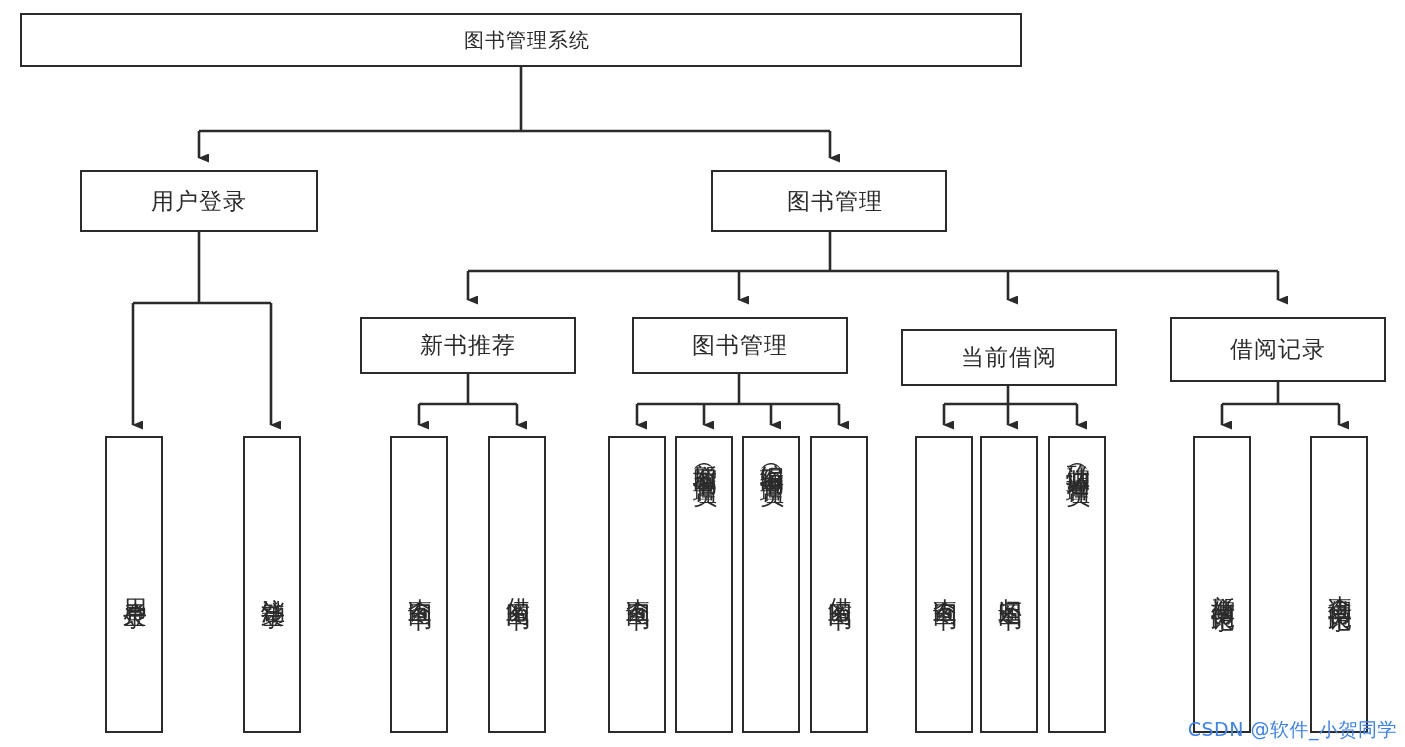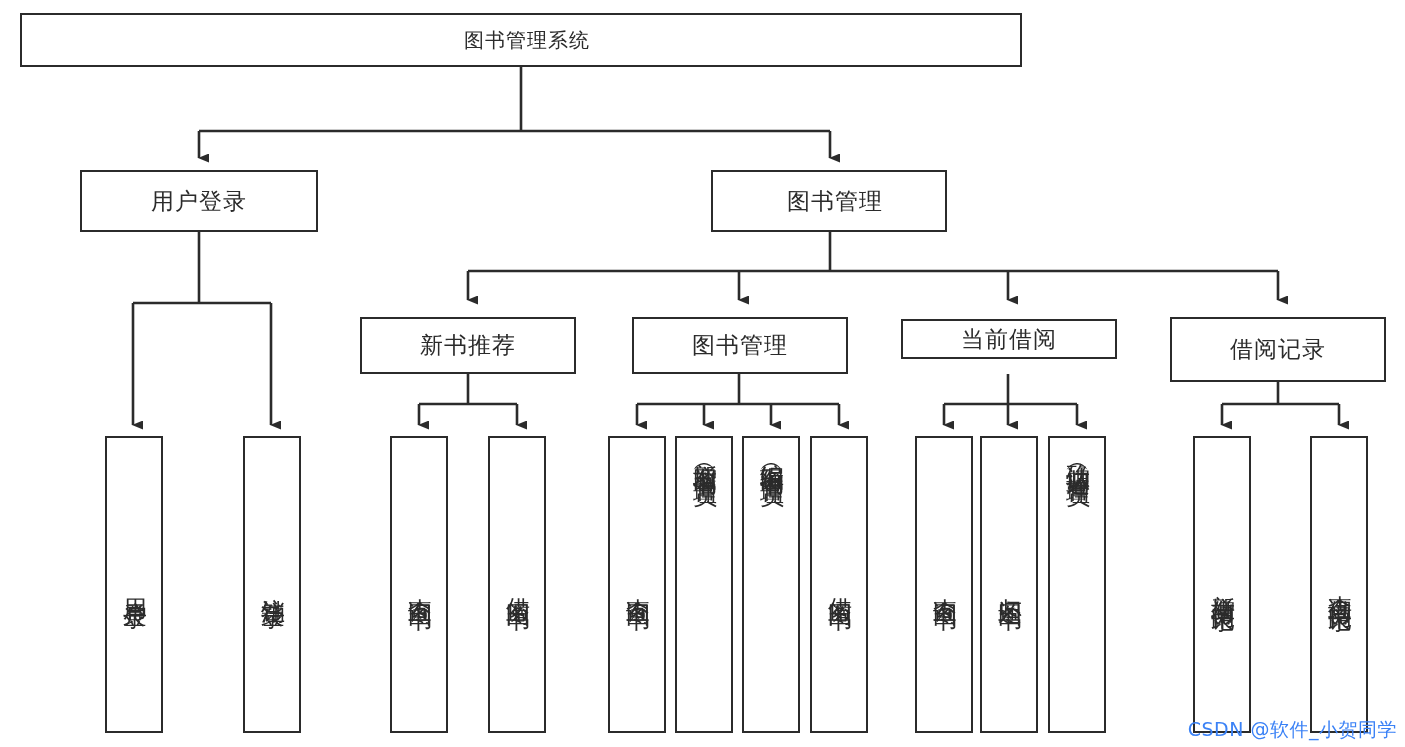--- a/index.html
+++ b/index.html
@@ -144,21 +144,21 @@
   <div class="node horiz" style="left:711px;top:170px;width:236px;height:62px;padding-left:12px;">
     <span class="label">图书管理</span>
   </div>
 
   <div class="node horiz" style="left:360px;top:317px;width:216px;height:57px;">
     <span class="label">新书推荐</span>
   </div>
   <div class="node horiz" style="left:632px;top:317px;width:216px;height:57px;">
     <span class="label">图书管理</span>
   </div>
-  <div class="node horiz" style="left:901px;top:319px;width:216px;height:40px;">
+  <div class="node horiz" style="left:901px;top:329px;width:216px;height:57px;">
     <span class="label">当前借阅</span>
   </div>
   <div class="node horiz" style="left:1170px;top:317px;width:216px;height:65px;">
     <span class="label">借阅记录</span>
   </div>
 
   <div class="node vert mid" style="left:105px;top:436px;width:58px;height:297px;">
     <span class="label">用户登录</span>
   </div>
   <div class="node vert mid" style="left:243px;top:436px;width:58px;height:297px;">

